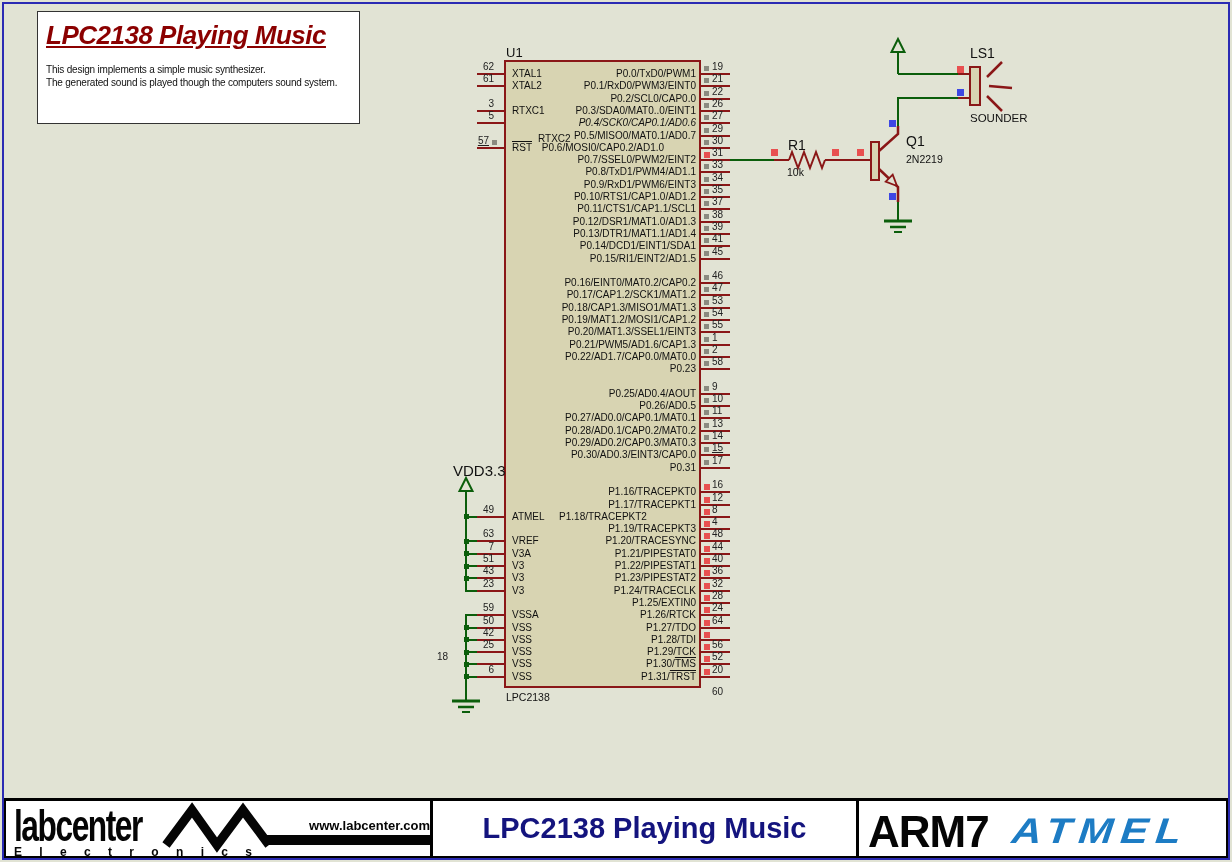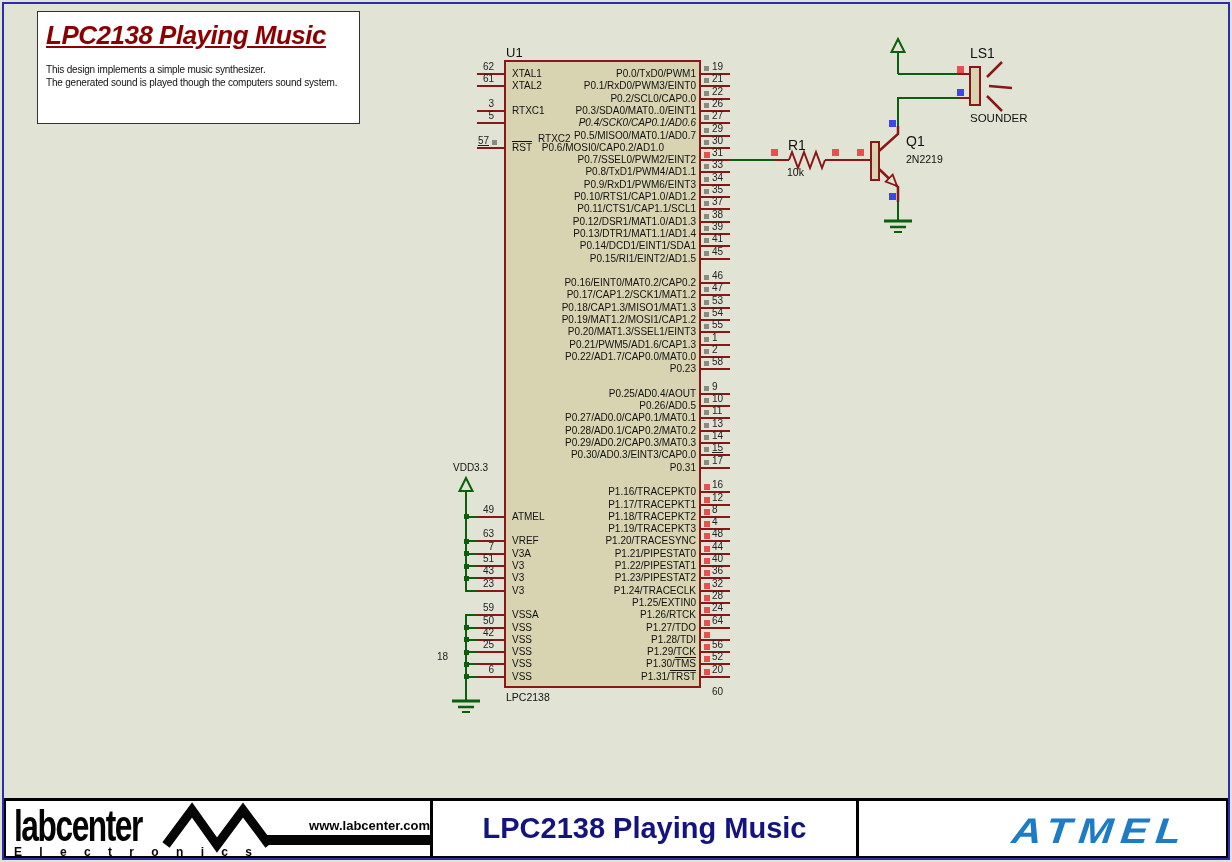--- a/index.html
+++ b/index.html
@@ -13,21 +13,21 @@
   .dot{fill:var(--green);}
   .arrow-bg{fill:var(--bg);stroke:var(--red);stroke-width:1.8;}
   
   .note{position:absolute;left:37px;top:11px;width:321px;height:111px;background:#ffffff;border:1px solid #333;}
   .note-title{position:absolute;left:8px;top:8px;font-size:26px;font-weight:bold;font-style:italic;
               text-decoration:underline;color:var(--title-red);white-space:nowrap;letter-spacing:-0.5px;}
   .note-line{position:absolute;left:8px;font-size:10px;color:#111;white-space:nowrap;letter-spacing:-0.2px;}
   
   .chip-body{position:absolute;left:504px;top:60px;width:197px;height:628px;background:var(--tan);border:2px solid var(--red);box-sizing:border-box;}
   .ref-label{position:absolute;font-size:13px;color:#111;white-space:nowrap;}
-  .small-label{position:absolute;font-size:10px;color:#111;white-space:nowrap;}
+  .small-label{position:absolute;font-size:15px;color:#111;white-space:nowrap;}
   .pin-stub{position:absolute;height:2px;background:var(--red);}
   .pin-wire{position:absolute;height:2px;background:var(--green);}
   .pin-num{position:absolute;font-size:10px;height:11px;line-height:11px;color:#222;white-space:nowrap;}
   .pin-name{position:absolute;font-size:10px;height:12px;line-height:12px;color:#111;white-space:nowrap;}
   .ol{text-decoration:overline;}
   .psq{position:absolute;}
   .psq-gray{width:5px;height:5px;background:var(--sq-gray);}
   .psq-red{width:6px;height:6px;background:var(--sq-high);}
   .mk{position:absolute;width:7px;height:7px;}
   .mk-high{background:var(--sq-high);}
@@ -258,21 +258,21 @@
       <div class="psq psq-red" style="left: 704px; top: 484.2px;"></div>
       <div class="pin-num" style="left: 712px; top: 479.2px;">16</div>
       <div class="pin-name" style="left: 510px; top: 486.2px; width: 186px; text-align: right;">P1.16/TRACEPKT0</div>
       <div class="pin-stub" style="left: 701px; top: 503.5px; width: 29px;"></div>
       <div class="psq psq-red" style="left: 704px; top: 496.5px;"></div>
       <div class="pin-num" style="left: 712px; top: 491.5px;">12</div>
       <div class="pin-name" style="left: 510px; top: 498.5px; width: 186px; text-align: right;">P1.17/TRACEPKT1</div>
       <div class="pin-stub" style="left: 701px; top: 515.8px; width: 29px;"></div>
       <div class="psq psq-red" style="left: 704px; top: 508.8px;"></div>
       <div class="pin-num" style="left: 712px; top: 503.8px;">8</div>
-      <div class="pin-name" style="left: 510px; top: 510.8px; width: 186px; text-align: right;">P1.18/TRACEPKT2</div>
+      <div class="pin-name" style="left: 510px; top: 510.8px; width: 186px; text-align: center;">P1.18/TRACEPKT2</div>
       <div class="pin-stub" style="left: 701px; top: 528.1px; width: 29px;"></div>
       <div class="psq psq-red" style="left: 704px; top: 521.1px;"></div>
       <div class="pin-num" style="left: 712px; top: 516.1px;">4</div>
       <div class="pin-name" style="left: 510px; top: 523.1px; width: 186px; text-align: right;">P1.19/TRACEPKT3</div>
       <div class="pin-stub" style="left: 701px; top: 540.4px; width: 29px;"></div>
       <div class="psq psq-red" style="left: 704px; top: 533.4px;"></div>
       <div class="pin-num" style="left: 712px; top: 528.4px;">48</div>
       <div class="pin-name" style="left: 510px; top: 535.4px; width: 186px; text-align: right;">P1.20/TRACESYNC</div>
       <div class="pin-stub" style="left: 701px; top: 552.7px; width: 29px;"></div>
       <div class="psq psq-red" style="left: 704px; top: 545.7px;"></div>
@@ -407,17 +407,18 @@
     <svg width="1220" height="55" viewBox="0 0 1220 55">
       <polyline points="160,44 186,9 211,44 237,9 263,44" style="fill:none;stroke:#050505;stroke-width:9"></polyline>
       <rect x="258" y="34" width="166" height="10" fill="#050505"></rect>
     </svg>
     <div class="brand">labcenter</div>
     <div class="brand-sub">E l e c t r o n i c s</div>
     <div class="brand-url">www.labcenter.com</div>
     <div class="fdiv" style="left:424px"></div>
     <div class="ftitle">LPC2138 Playing Music</div>
     <div class="fdiv" style="left:850px"></div>
+    <div class="cpu">ARM7</div>
     <div class="vendor">ATMEL</div>
   </div>
 
   <div class="page-border"></div>
 </div>
 
 </body></html>

